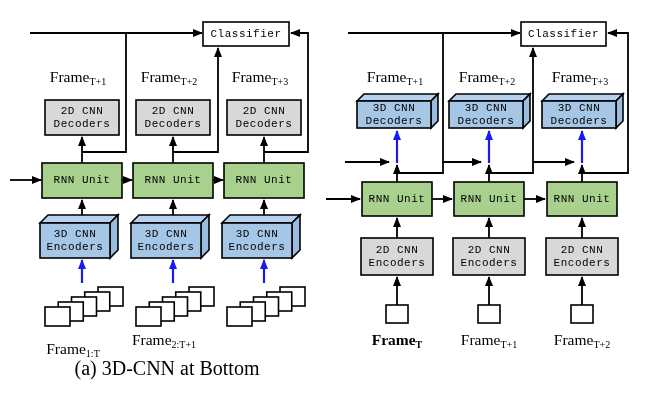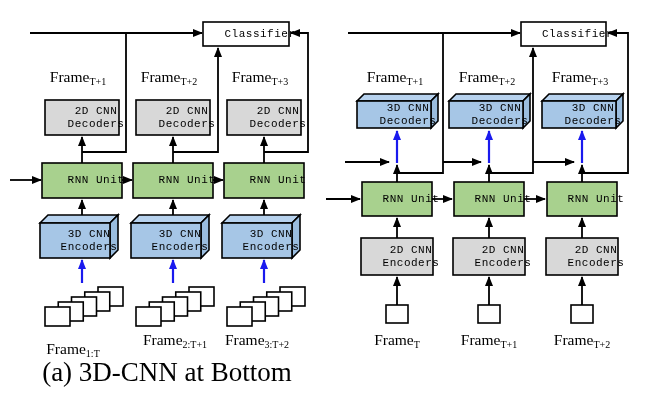--- a/index.html
+++ b/index.html
@@ -14,25 +14,25 @@
   .bx{stroke:var(--box-border,#000000);stroke-width:1.6px;}
   .f-white{fill:var(--white-box,#ffffff);}
   .f-gray{fill:var(--gray-box,#d8d8d8);}
   .f-green{fill:var(--green-box,#a8d18e);}
   .f-blue{fill:var(--blue-box-front,#a6c6e6);}
   .f-blue-top{fill:var(--blue-box-top,#b7d2ee);}
   .f-blue-side{fill:var(--blue-box-side,#9abddf);}
   
   .btxt{position:absolute;display:flex;flex-direction:column;align-items:center;justify-content:center;
         text-align:center;font-family:"Liberation Mono","DejaVu Sans Mono",monospace;
-        font-size:11px;letter-spacing:0.5px;line-height:12.5px;color:#000;white-space:nowrap;pointer-events:none;padding-left:14px;}
+        font-size:11px;letter-spacing:0.5px;line-height:12.5px;color:#000;white-space:nowrap;pointer-events:none;}
   .flabel{position:absolute;font-family:"Liberation Serif","DejaVu Serif",serif;font-size:15.5px;color:#000;
           white-space:nowrap;transform:translateX(-50%);pointer-events:none;}
   .fsub{font-size:10px;vertical-align:-3px;text-align:right;}
-  .caption{position:absolute;font-family:"Liberation Serif","DejaVu Serif",serif;font-size:27px;color:#000;
+  .caption{position:absolute;font-family:"Liberation Serif","DejaVu Serif",serif;font-size:20px;color:#000;
            white-space:nowrap;transform:translateX(-50%);pointer-events:none;}
 </style>
 </head>
 <body>
 
 <div class="stage">
 
 <svg width="649" height="405" viewBox="0 0 649 405">
   <defs>
     <marker id="ah" viewBox="0 0 10 8" refX="9" refY="4" markerWidth="10" markerHeight="8" markerUnits="userSpaceOnUse" orient="auto-start-reverse">
@@ -206,22 +206,21 @@
 <div class="btxt" style="left:222px;top:223px;width:70px;height:35px;">
       <span>3D CNN</span>
       <span>Encoders</span>
     </div>
 
 <div class="flabel" style="left:78px;top:68px;"><span>Frame</span><span class="fsub">T+1</span></div>
 <div class="flabel" style="left:169px;top:68px;"><span>Frame</span><span class="fsub">T+2</span></div>
 <div class="flabel" style="left:260px;top:68px;"><span>Frame</span><span class="fsub">T+3</span></div>
 
 <div class="flabel" style="left:73px;top:340px;"><span>Frame</span><span class="fsub">1:T</span></div>
-<div class="flabel" style="left:175px;top:331px;"><span>Frame</span><span class="fsub">2:T+1</span></div>
-<div class="flabel" style="left:257px;top:331px;"><span>Frame</span><span class="fsub">3:T+2</span></div>
+<div class="flabel" style="left:164px;top:331px;"><span>Frame</span><span class="fsub">2:T+1</span></div>
 
 <div class="caption" style="left:167px;top:357px;">(a) 3D-CNN at Bottom</div>
 
 <div class="btxt" style="left:521px;top:22px;width:85px;height:24px;">
       <span>Classifier</span>
     </div>
 
 <div class="btxt" style="left:357px;top:101px;width:74px;height:27px;">
       <span>3D CNN</span>
       <span>Decoders</span>
@@ -255,18 +254,18 @@
     </div>
 <div class="btxt" style="left:546px;top:238px;width:72px;height:37px;">
       <span>2D CNN</span>
       <span>Encoders</span>
     </div>
 
 <div class="flabel" style="left:395px;top:68px;"><span>Frame</span><span class="fsub">T+1</span></div>
 <div class="flabel" style="left:487px;top:68px;"><span>Frame</span><span class="fsub">T+2</span></div>
 <div class="flabel" style="left:580px;top:68px;"><span>Frame</span><span class="fsub">T+3</span></div>
 
-<div class="flabel" style="left:397px;top:331px;"><span>Frame</span><span class="fsub">T</span></div>
+<div class="flabel" style="left:397px;top:331px;font-weight:bold;"><span>Frame</span><span class="fsub">T</span></div>
 <div class="flabel" style="left:489px;top:331px;"><span>Frame</span><span class="fsub">T+1</span></div>
 <div class="flabel" style="left:582px;top:331px;"><span>Frame</span><span class="fsub">T+2</span></div>
 
 
 </div>
 
 </body></html>

